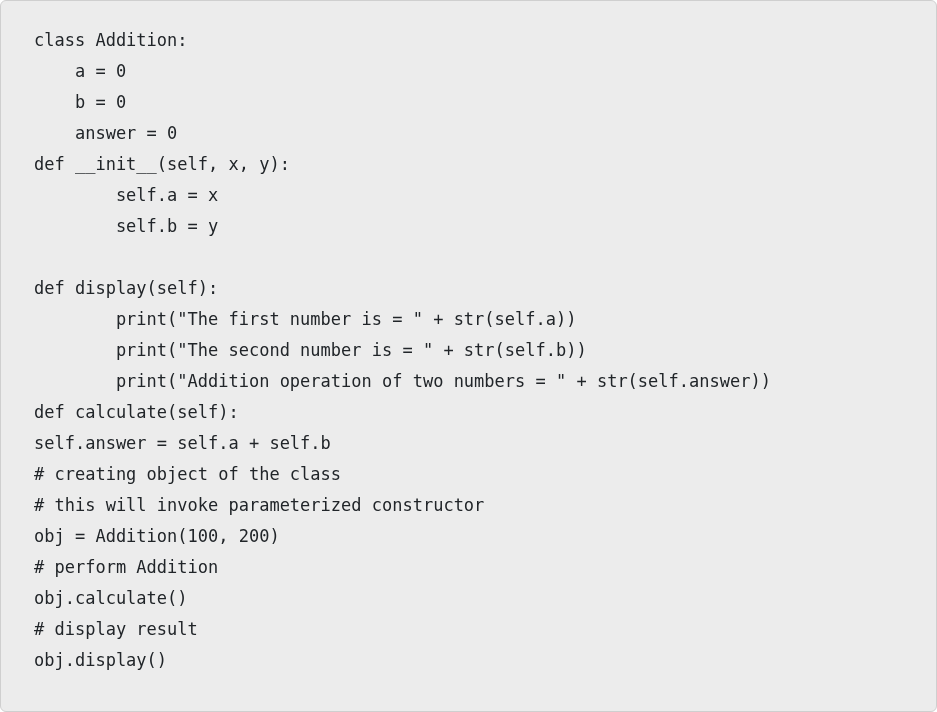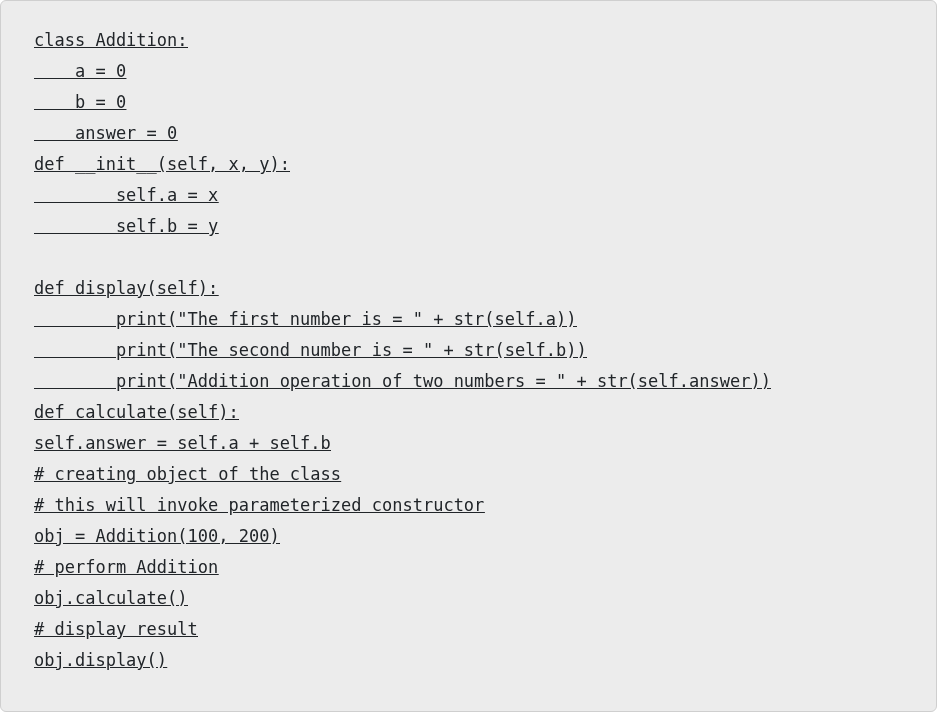--- a/index.html
+++ b/index.html
@@ -1,15 +1,15 @@
 <!DOCTYPE html>
 <html><head>
 <meta charset="utf-8">
 <style>
-  * { margin: 0; padding: 0; box-sizing: border-box; text-decoration: underline; }
+  * { margin: 0; padding: 0; box-sizing: border-box; }
   html, body {
     width: 937px;
     height: 712px;
     background: #ffffff;
     font-family: "DejaVu Sans Mono", "Liberation Mono", monospace;
   }
   .code-block {
     width: 937px;
     height: 712px;
     background: #ececec;

